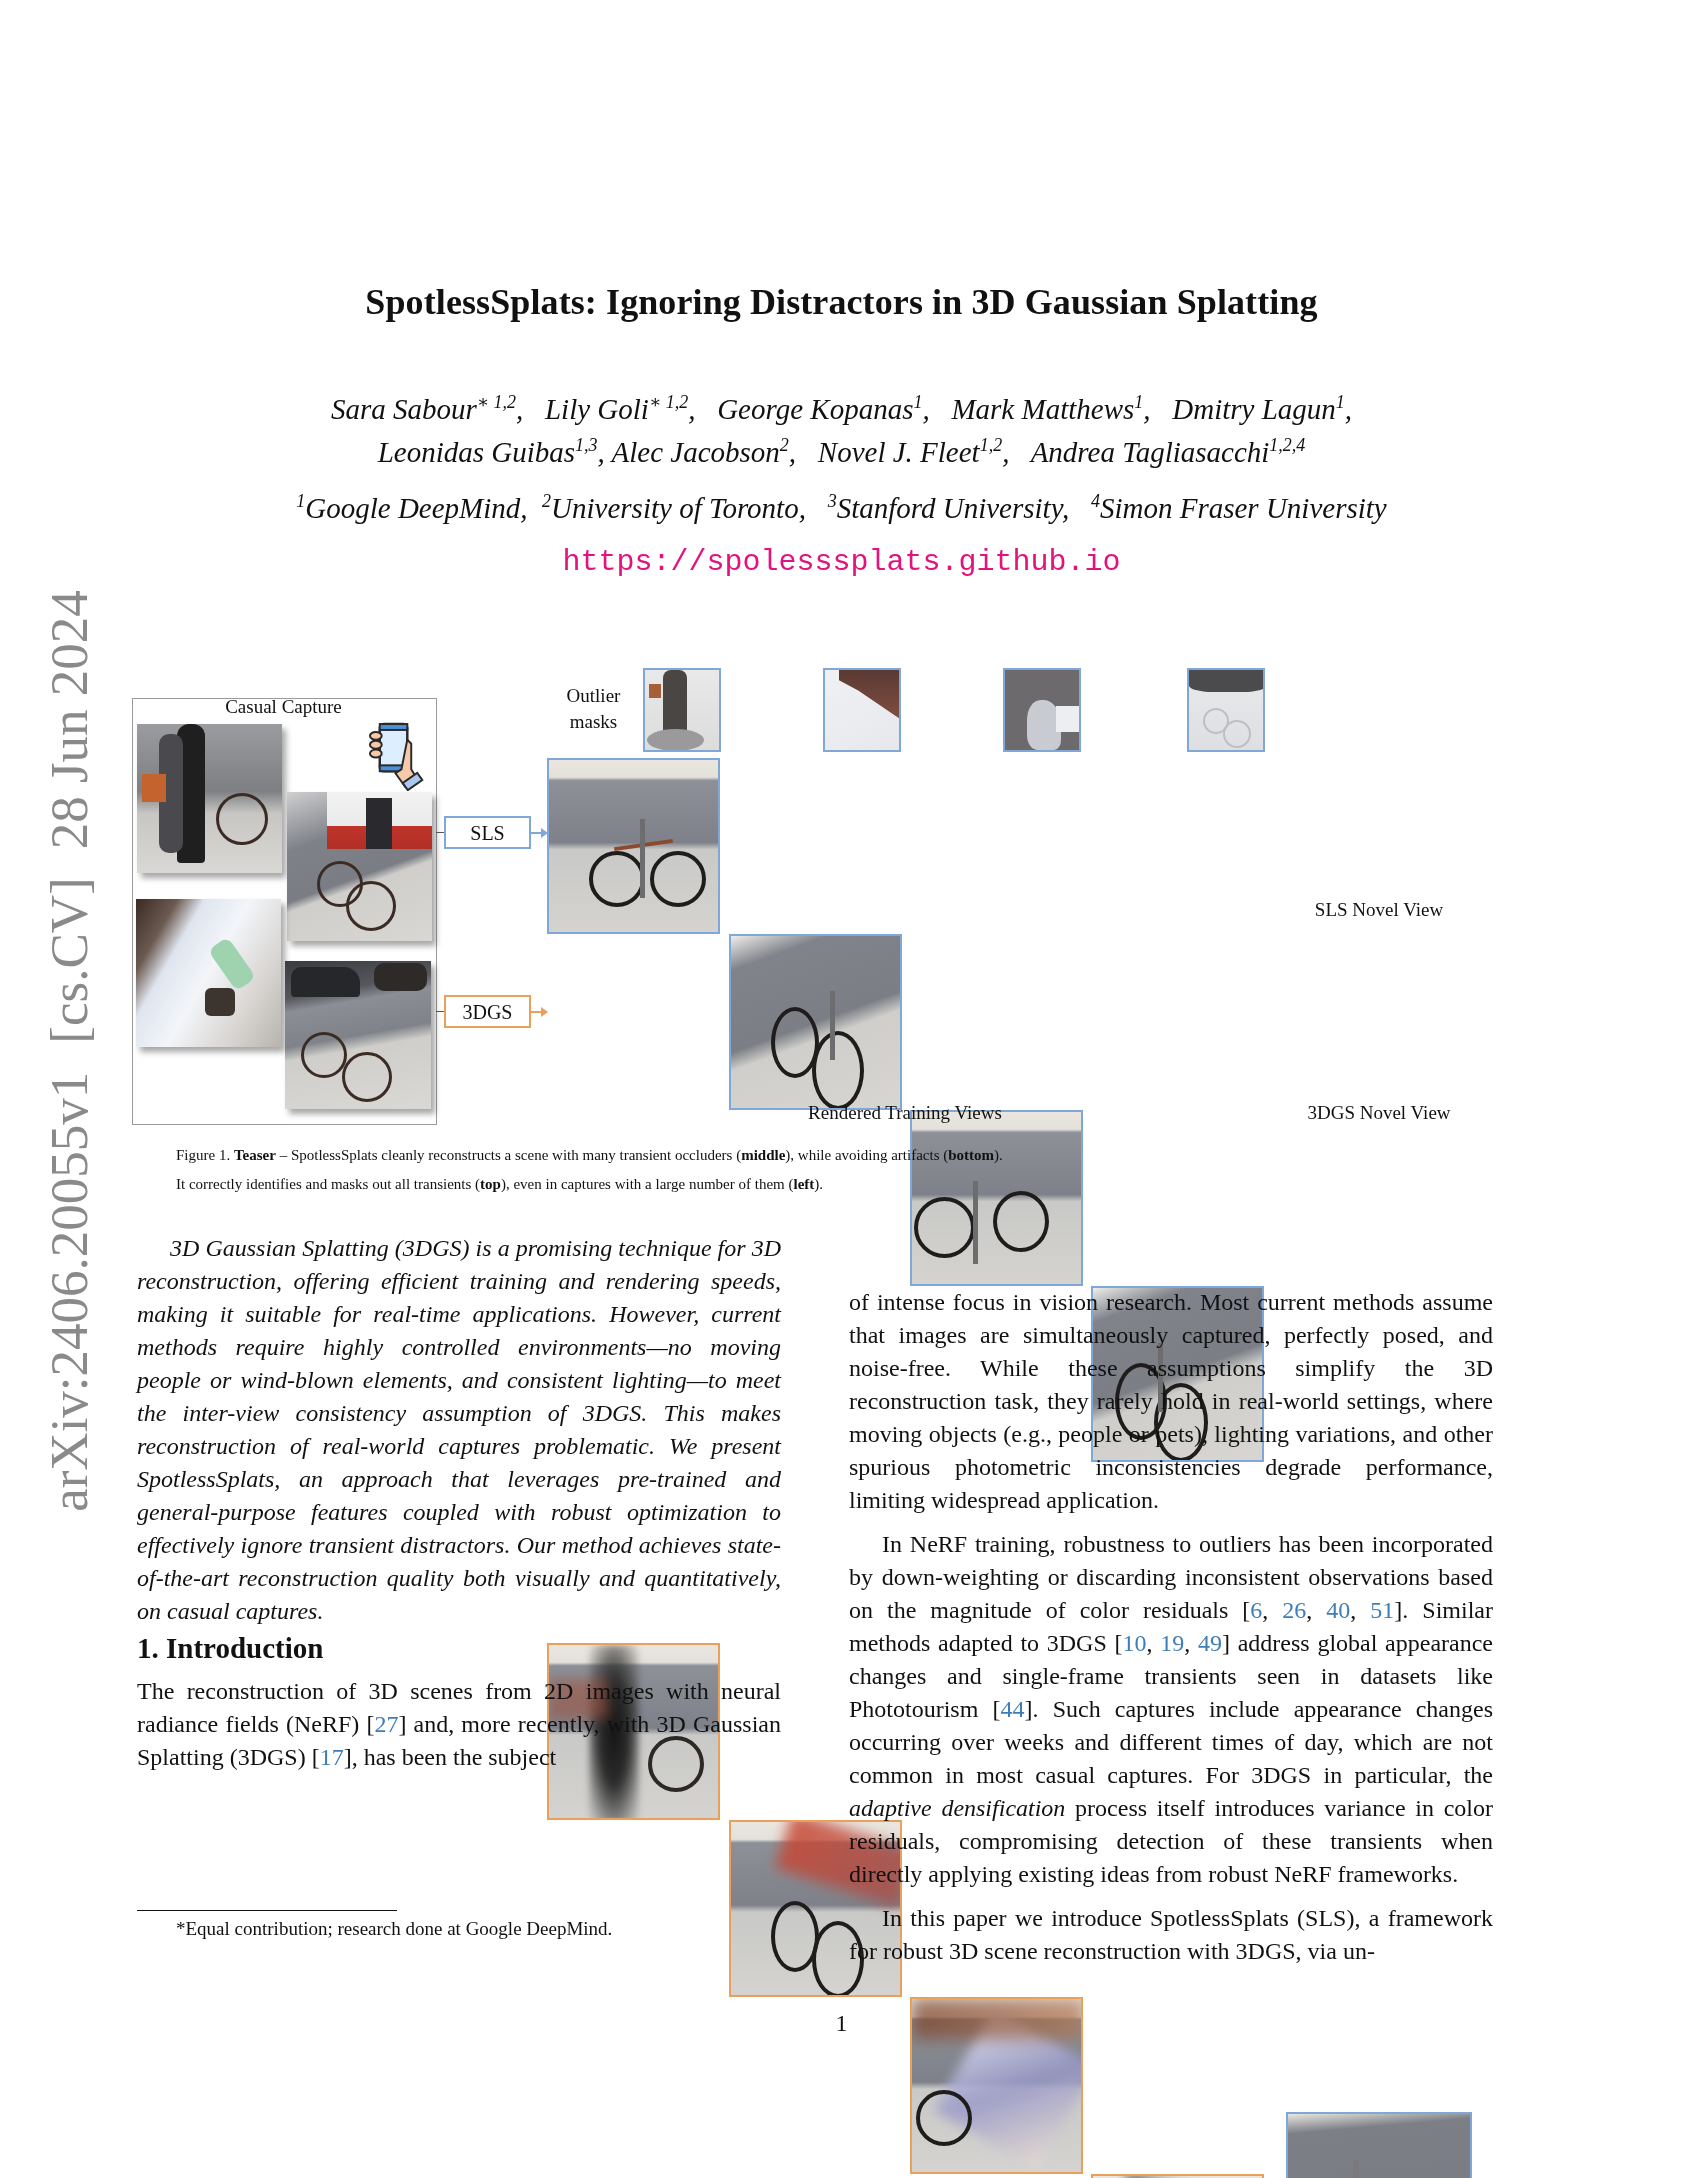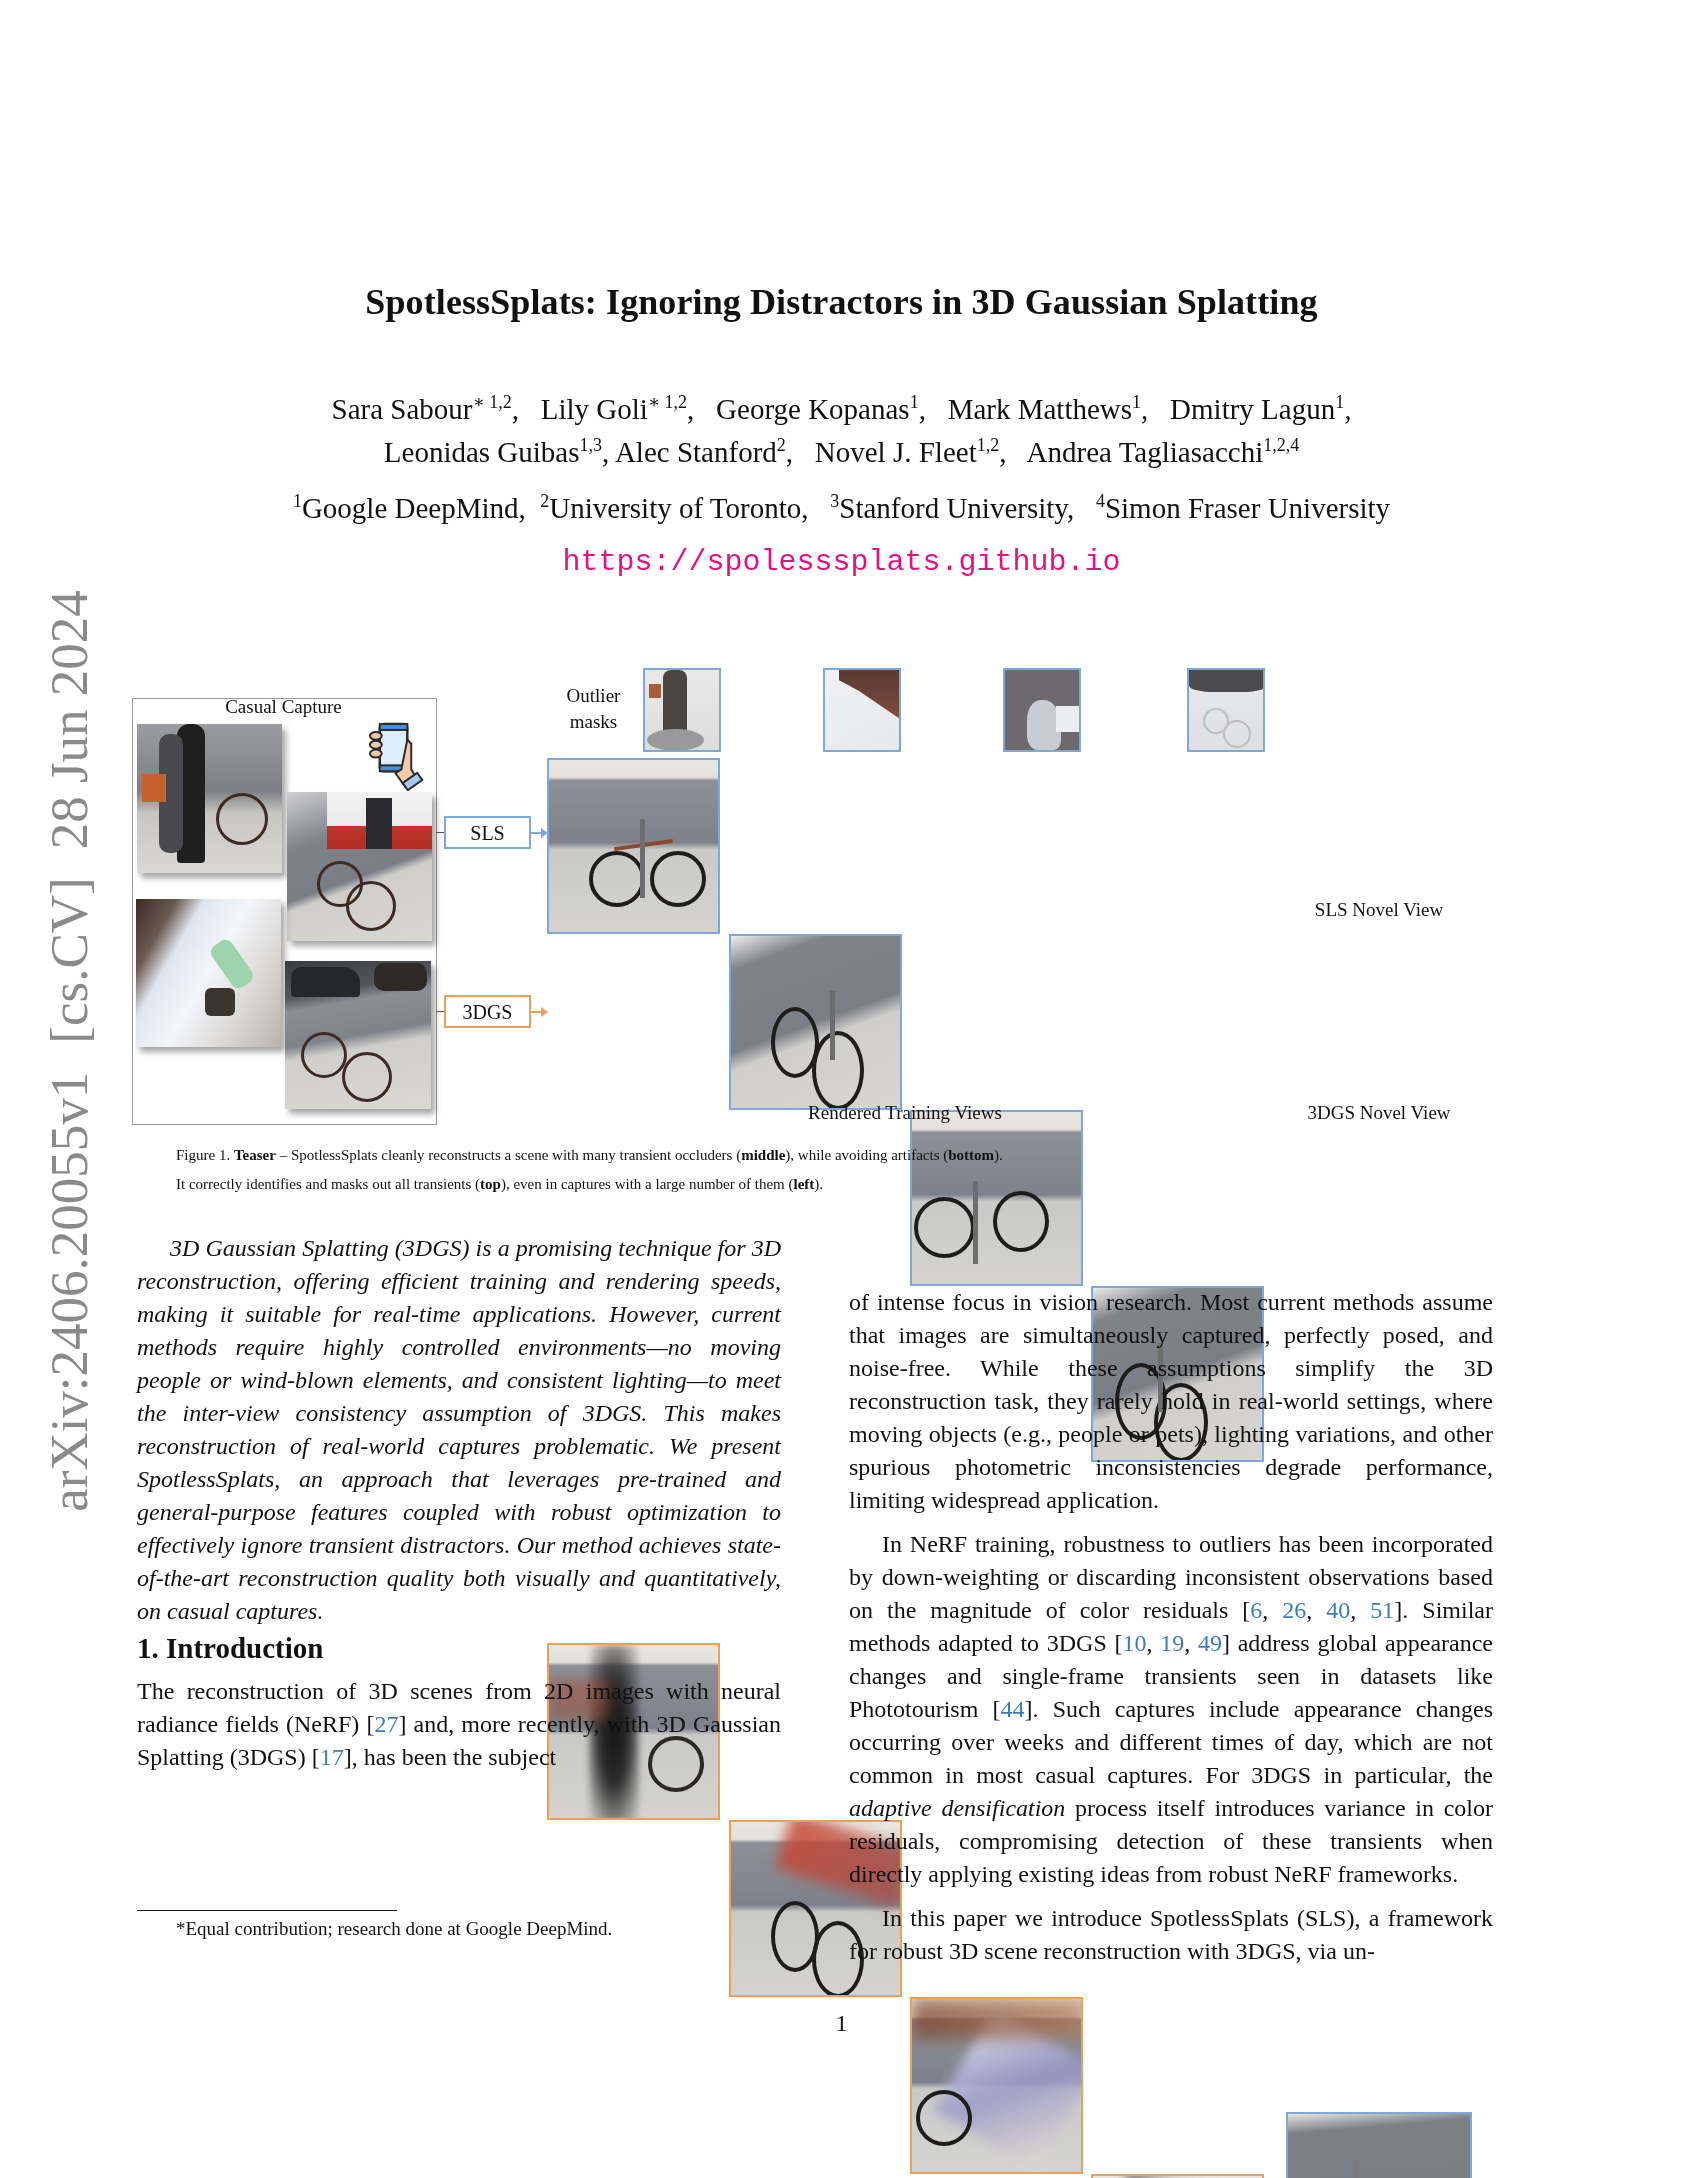--- a/index.html
+++ b/index.html
@@ -1,20 +1,20 @@
 <!DOCTYPE html>
 <html><head>
 <meta charset="utf-8">
 <style>
   html, body { margin:0; padding:0; background:#ffffff; }
   body { width:1683px; height:2178px; position:relative; overflow:hidden;
          font-family:"Liberation Serif","DejaVu Serif",serif; color:#111; }
   .abs { position:absolute; }
   .title { left:0; width:1683px; top:281px; text-align:center; font-weight:bold; font-size:36px; letter-spacing:0.1px; }
-  .authors { left:0; width:1683px; text-align:center; font-size:29px; line-height:40px; }
+  .authors { left:0; width:1683px; text-align:center; font-size:29px; line-height:40px;font-style:italic; }
   .authors sup { font-size:18px; vertical-align:super; line-height:0; }
   .url { left:0; width:1683px; top:545px; text-align:center; font-family:"Liberation Mono","DejaVu Sans Mono",monospace; font-size:30px; }
   .sidebar { left:69px; top:1051px; transform:translate(-50%,-50%) rotate(-90deg); white-space:nowrap;
              font-family:"Liberation Serif","DejaVu Serif",serif; font-size:53px; color:#8a8a8a; }
   .sidebar .g { margin-left:28px; }
 
   
   .frame { border:1px solid #9a9a9a; background:#fff; }
   .photo { box-shadow:4px 5px 6px rgba(0,0,0,0.35); overflow:hidden; }
   .tile { box-sizing:border-box; overflow:hidden; }
@@ -48,21 +48,21 @@
 
 <div class="abs authors" style="top:389px;">
   <span><span>Sara Sabour</span><sup>∗ 1,2</sup></span>,&nbsp;&nbsp;
   <span><span>Lily Goli</span><sup>∗ 1,2</sup></span>,&nbsp;&nbsp;
   <span><span>George Kopanas</span><sup>1</sup></span>,&nbsp;&nbsp;
   <span><span>Mark Matthews</span><sup>1</sup></span>,&nbsp;&nbsp;
   <span><span>Dmitry Lagun</span><sup>1</sup></span>,
 </div>
 <div class="abs authors" style="top:432px;">
   <span><span>Leonidas Guibas</span><sup>1,3</sup></span>,
-  <span><span>Alec Stanford</span><sup>2</sup></span>,&nbsp;&nbsp;
+  <span><span>Alec Jacobson</span><sup>2</sup></span>,&nbsp;&nbsp;
   <span><span>Novel J. Fleet</span><sup>1,2</sup></span>,&nbsp;&nbsp;
   <span><span>Andrea Tagliasacchi</span><sup>1,2,4</sup></span>
 </div>
 <div class="abs authors" style="top:488px;">
   <span><sup>1</sup><span>Google DeepMind</span></span>,&nbsp;
   <span><sup>2</sup><span>University of Toronto</span></span>,&nbsp;&nbsp;
   <span><sup>3</sup><span>Stanford University</span></span>,&nbsp;&nbsp;
   <span><sup>4</sup><span>Simon Fraser University</span></span>
 </div>
 <div class="abs url" style="color:#e2137f;">https://spolesssplats.github.io</div>

